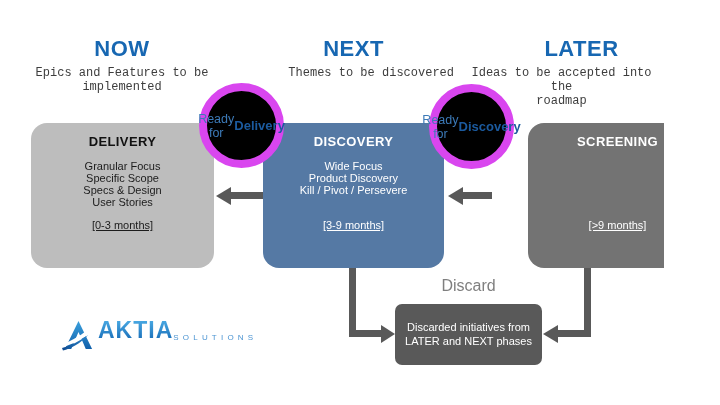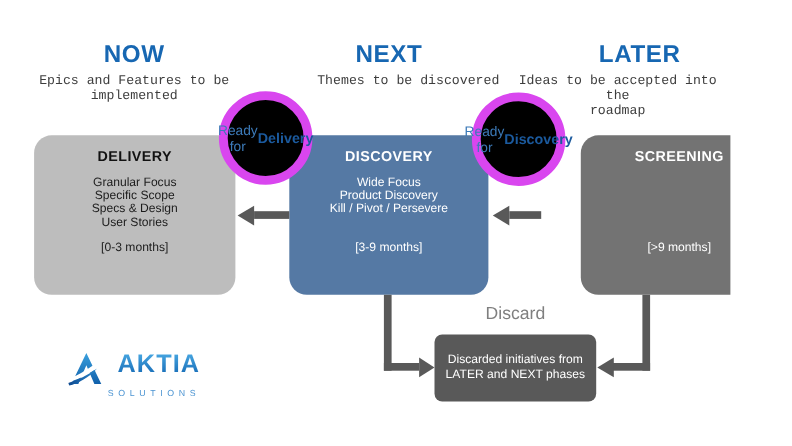--- a/index.html
+++ b/index.html
@@ -20,21 +20,21 @@
   .box{
     position:absolute;top:123px;height:145px;border-radius:16px;
     text-align:center;
   }
   .box-delivery{left:31px;width:183px;background:#bdbdbd;color:#1c1c1c;}
   .box-discovery{left:263px;width:181px;background:#5579a4;color:#ffffff;}
   .box-screening{left:492px;width:179px;background:#737373;color:#ffffff;margin-left:36px;}
   .box-title{padding-top:11px;font-size:13px;font-weight:bold;letter-spacing:0.4px;}
   .box-delivery .box-title{color:#111111;}
   .box-items{margin-top:11px;font-size:11px;line-height:12px;}
-  .box-timeframe{position:absolute;top:96px;left:0;width:100%;font-size:11px;}
+  .box-timeframe{position:absolute;top:96px;left:0;width:100%;font-size:11px;text-decoration:underline;}
   
   .badge{
     position:absolute;width:85px;height:85px;border-radius:50%;
     background:#000000;border:8px solid #d946ef;box-sizing:border-box;
     display:flex;flex-direction:row;align-items:center;justify-content:center;
     text-align:center;
   }
   .badge-line1{font-size:12.5px;color:#3c7ab8;}
   .badge-line2{font-size:13px;font-weight:bold;color:#1b5a9e;}
   .badge-delivery{left:199px;top:83px;}
@@ -49,21 +49,21 @@
     position:absolute;left:395px;top:277px;width:147px;text-align:center;
     font-size:16px;color:#7f7f7f;
   }
   .discard-box{
     position:absolute;left:395px;top:304px;width:147px;height:61px;
     background:#595959;border-radius:7px;color:#ffffff;
     font-size:11px;line-height:14px;text-align:center;box-sizing:border-box;padding-top:16px;
   }
   
   .logo{position:absolute;left:62px;top:318px;display:flex;align-items:flex-start;}
-  .logo-textcol{margin-left:3px;display:flex;flex-direction:column;align-items:flex-end;justify-content:flex-end;}
+  .logo-textcol{margin-left:3px;display:flex;flex-direction:row;align-items:flex-end;justify-content:flex-end;}
   .logo-brand{
     font-size:23px;font-weight:bold;letter-spacing:1px;line-height:24px;
     background:linear-gradient(180deg,#4fb0e8 0%,#1468b4 100%);
     -webkit-background-clip:text;background-clip:text;
     color:#2176c0;-webkit-text-fill-color:transparent;
   }
   .logo-tagline{font-size:8px;letter-spacing:4.2px;color:#4b94d2;margin-top:11px;}
 </style>
 </head>
 <body>

